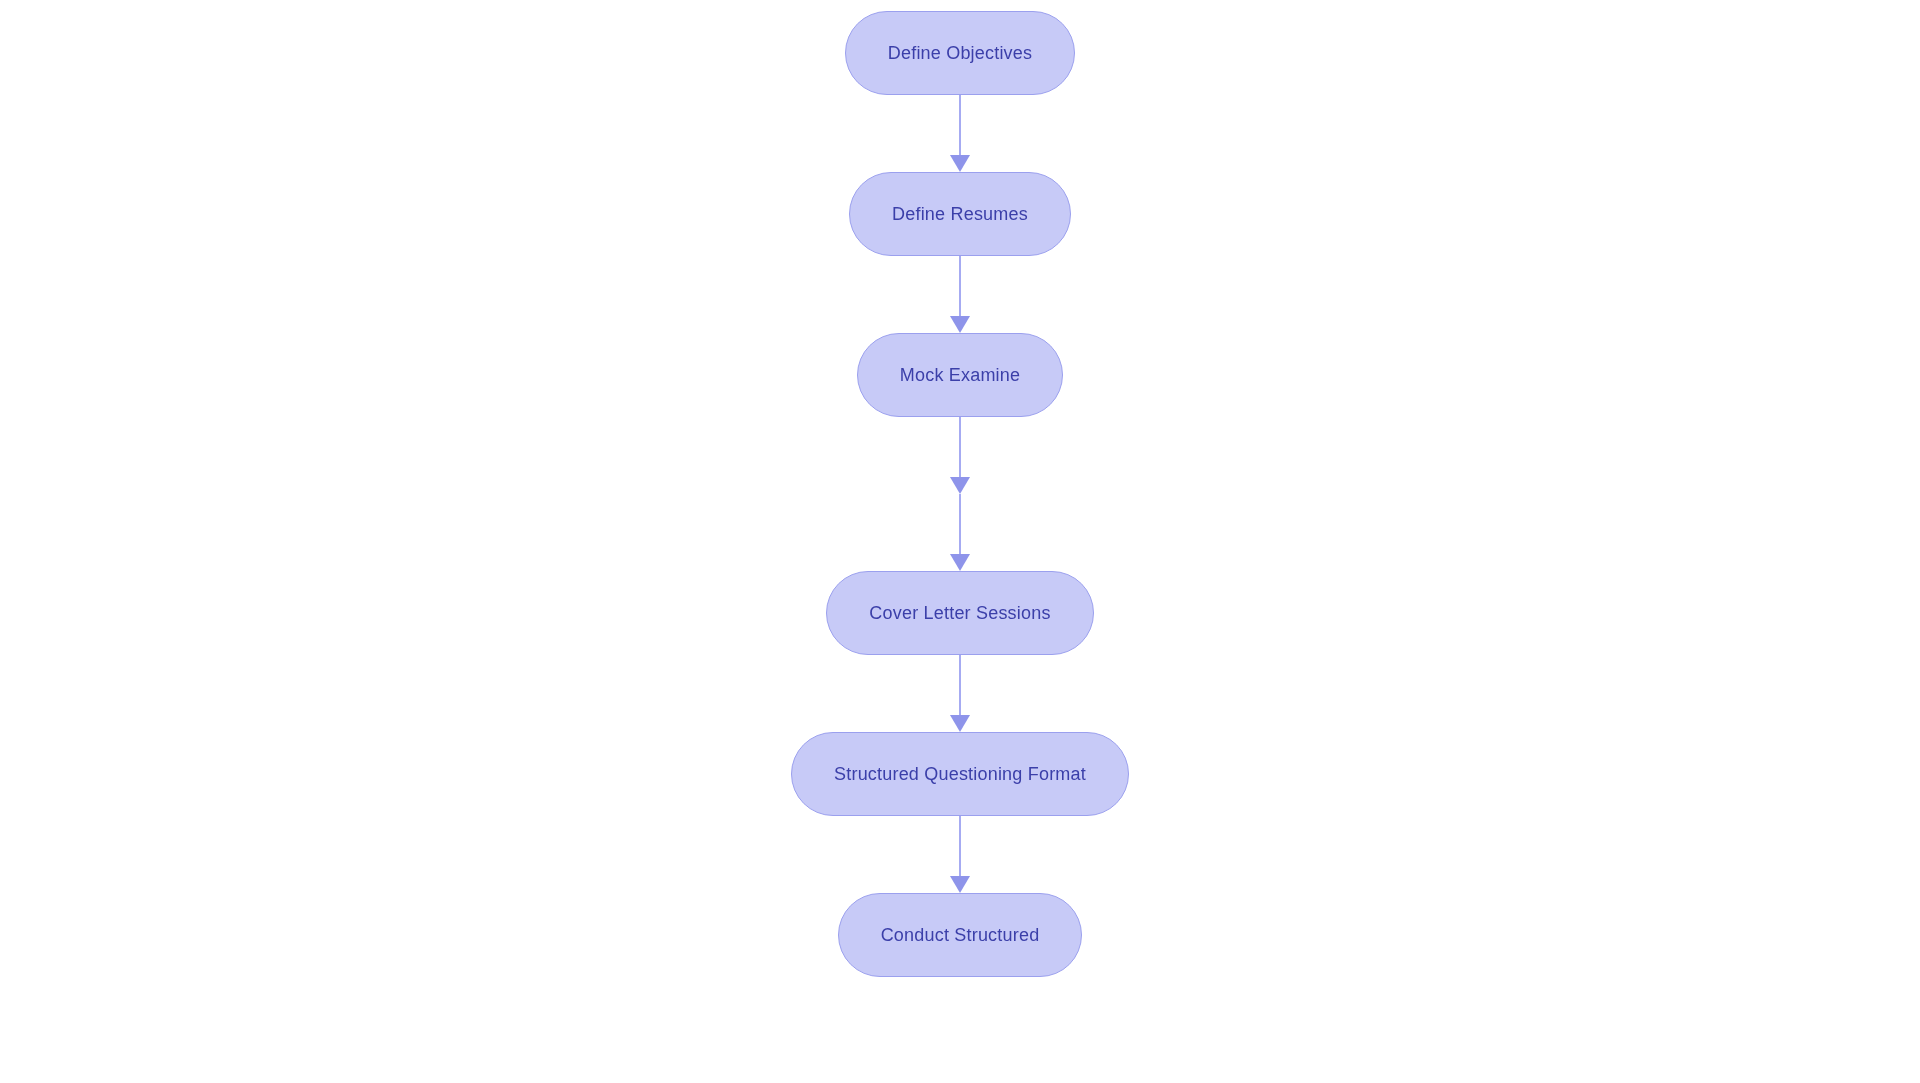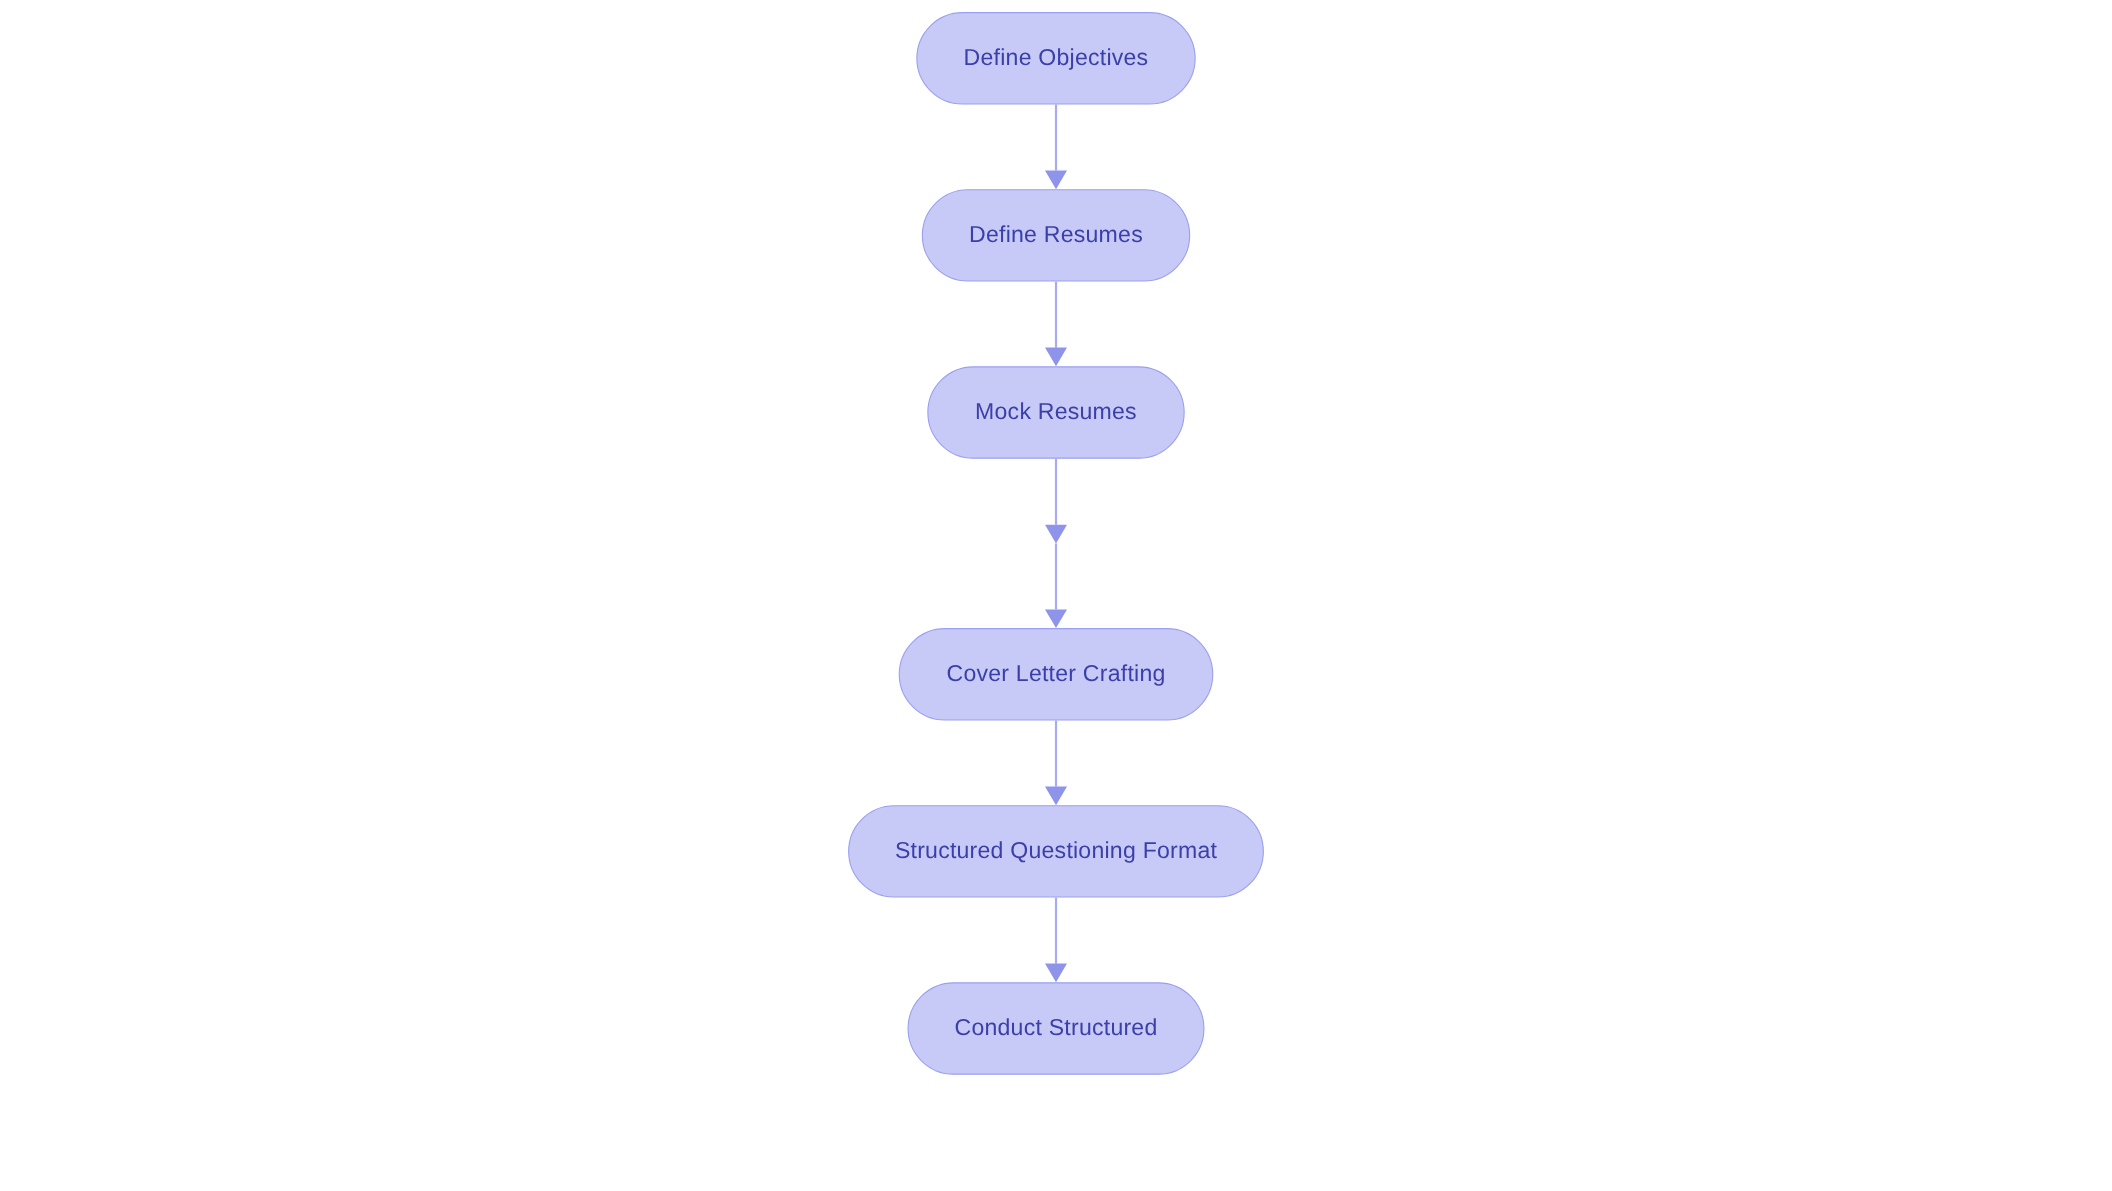--- a/index.html
+++ b/index.html
@@ -33,21 +33,21 @@
     border-radius: 42px;
     background: var(--node-fill);
     border: 1.5px solid var(--node-border);
     display: flex;
     align-items: center;
     justify-content: center;
     flex: 0 0 auto;
   }
   .node-label {
     color: var(--node-text);
-    font-size: 21px;
+    font-size: 18px;
     letter-spacing: 0.2px;
     white-space: nowrap;
   }
   .arrow {
     height: 77px;
     display: flex;
     flex-direction: column;
     align-items: center;
     flex: 0 0 auto;
   }
@@ -81,36 +81,36 @@
   <div class="node">
     <span class="node-label">Define Resumes</span>
   </div>
 
   <div class="arrow">
     <div class="arrow-line"></div>
     <div class="arrow-head"></div>
   </div>
 
   <div class="node">
-    <span class="node-label">Mock Resumes</span>
+    <span class="node-label">Mock Examine</span>
   </div>
 
   <div class="arrow">
     <div class="arrow-line"></div>
     <div class="arrow-head"></div>
   </div>
 
 
   <div class="arrow">
     <div class="arrow-line"></div>
     <div class="arrow-head"></div>
   </div>
 
   <div class="node">
-    <span class="node-label">Cover Letter Crafting</span>
+    <span class="node-label">Cover Letter Sessions</span>
   </div>
 
   <div class="arrow">
     <div class="arrow-line"></div>
     <div class="arrow-head"></div>
   </div>
 
   <div class="node">
     <span class="node-label">Structured Questioning Format</span>
   </div>

